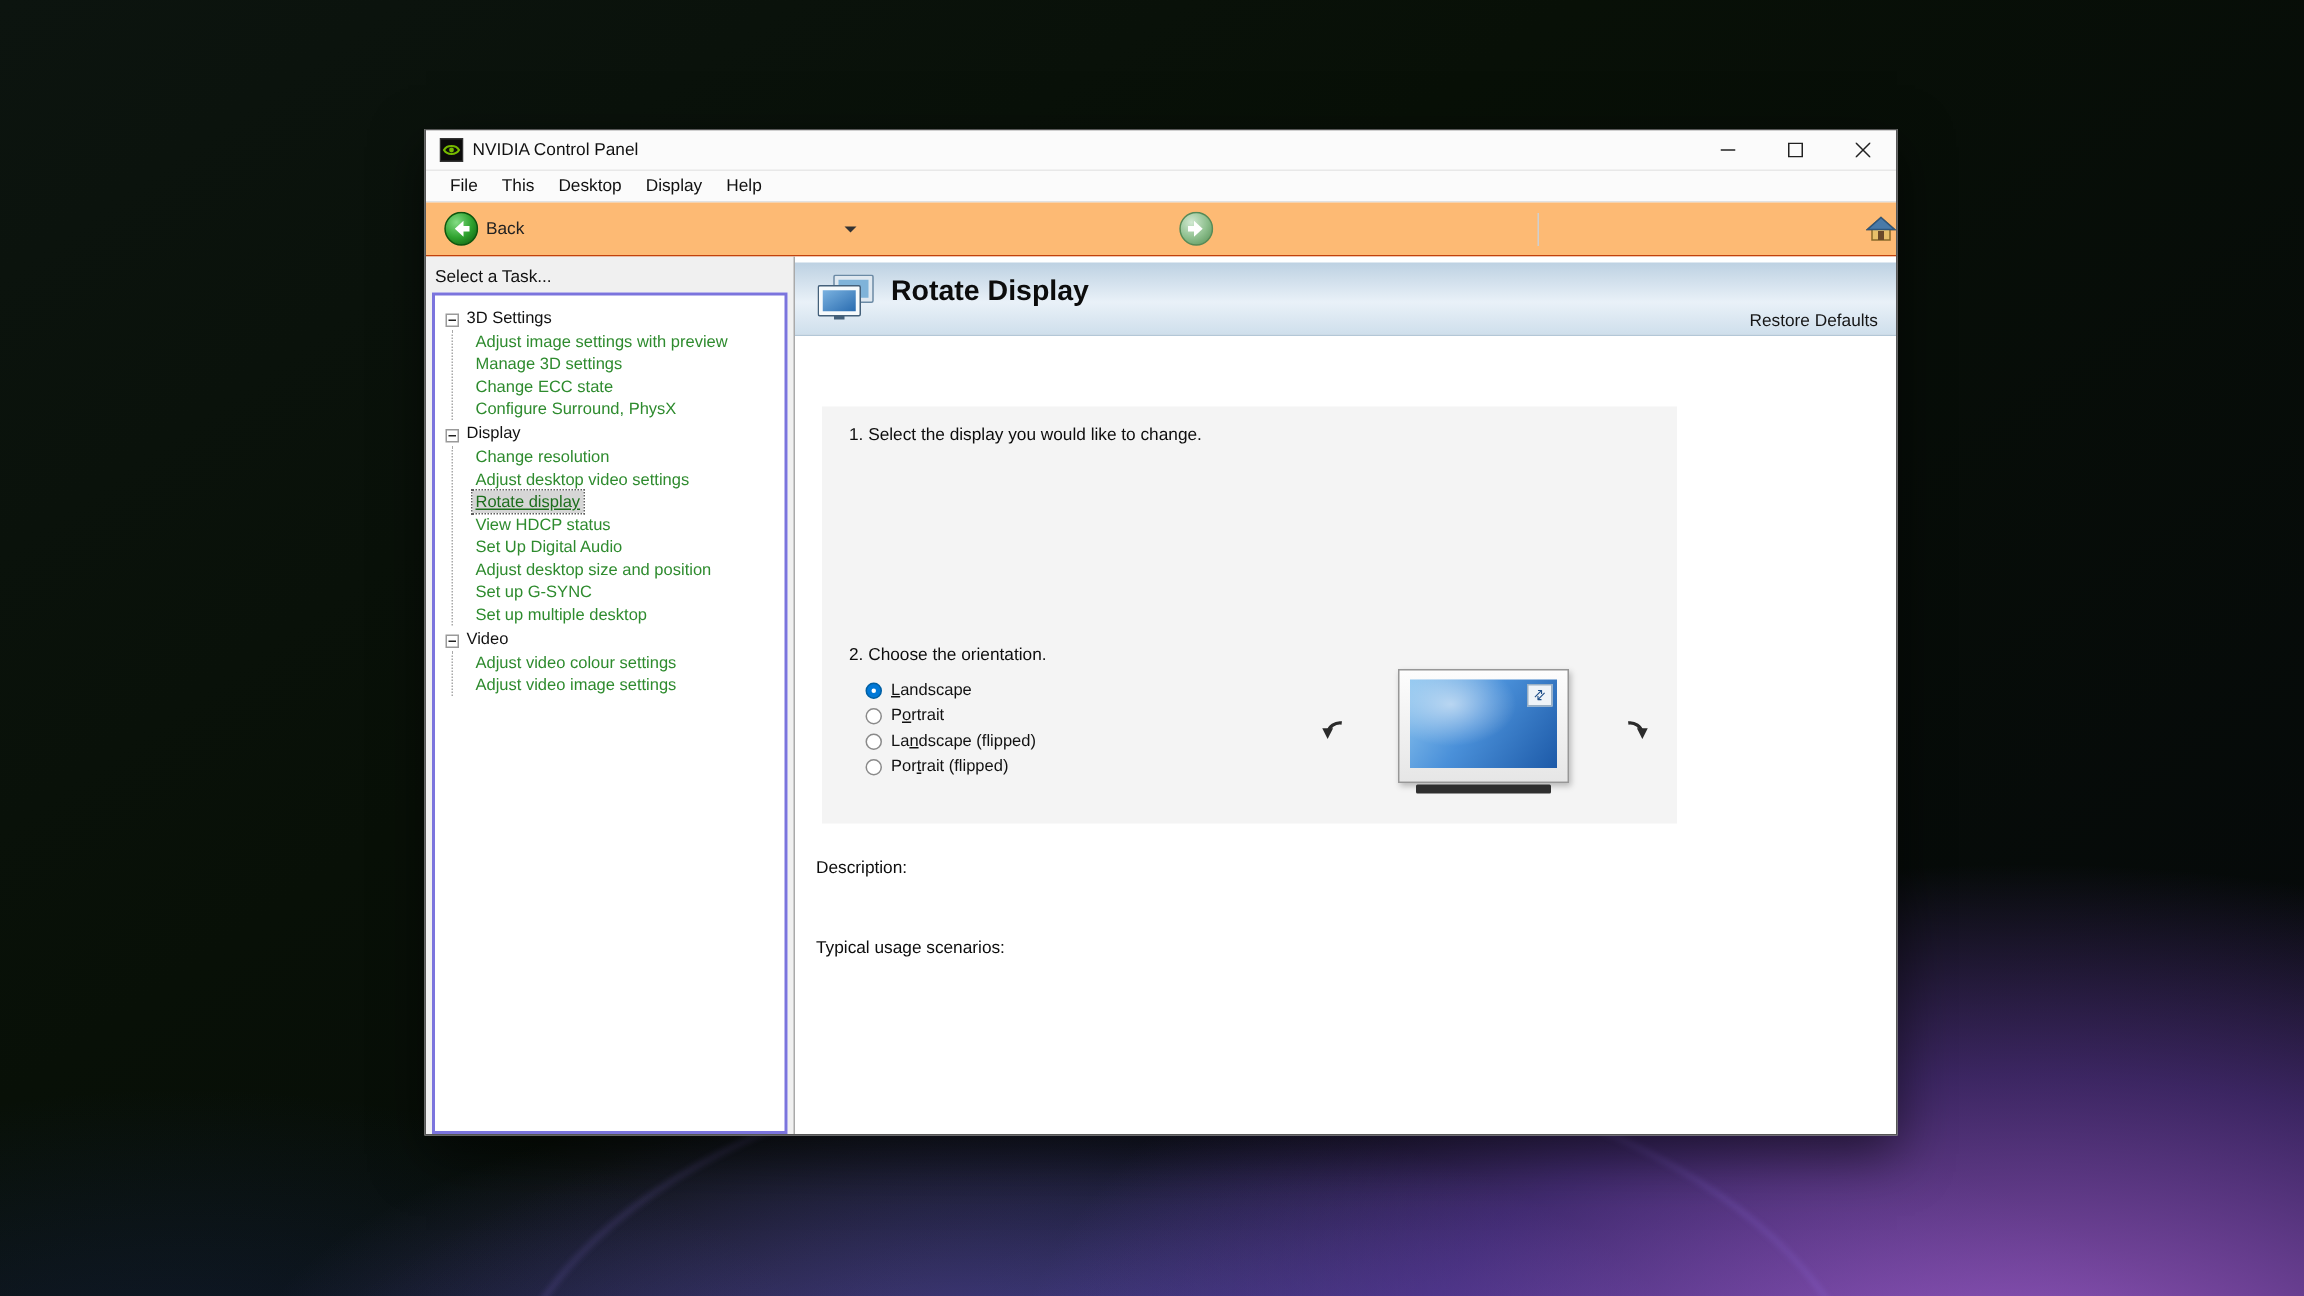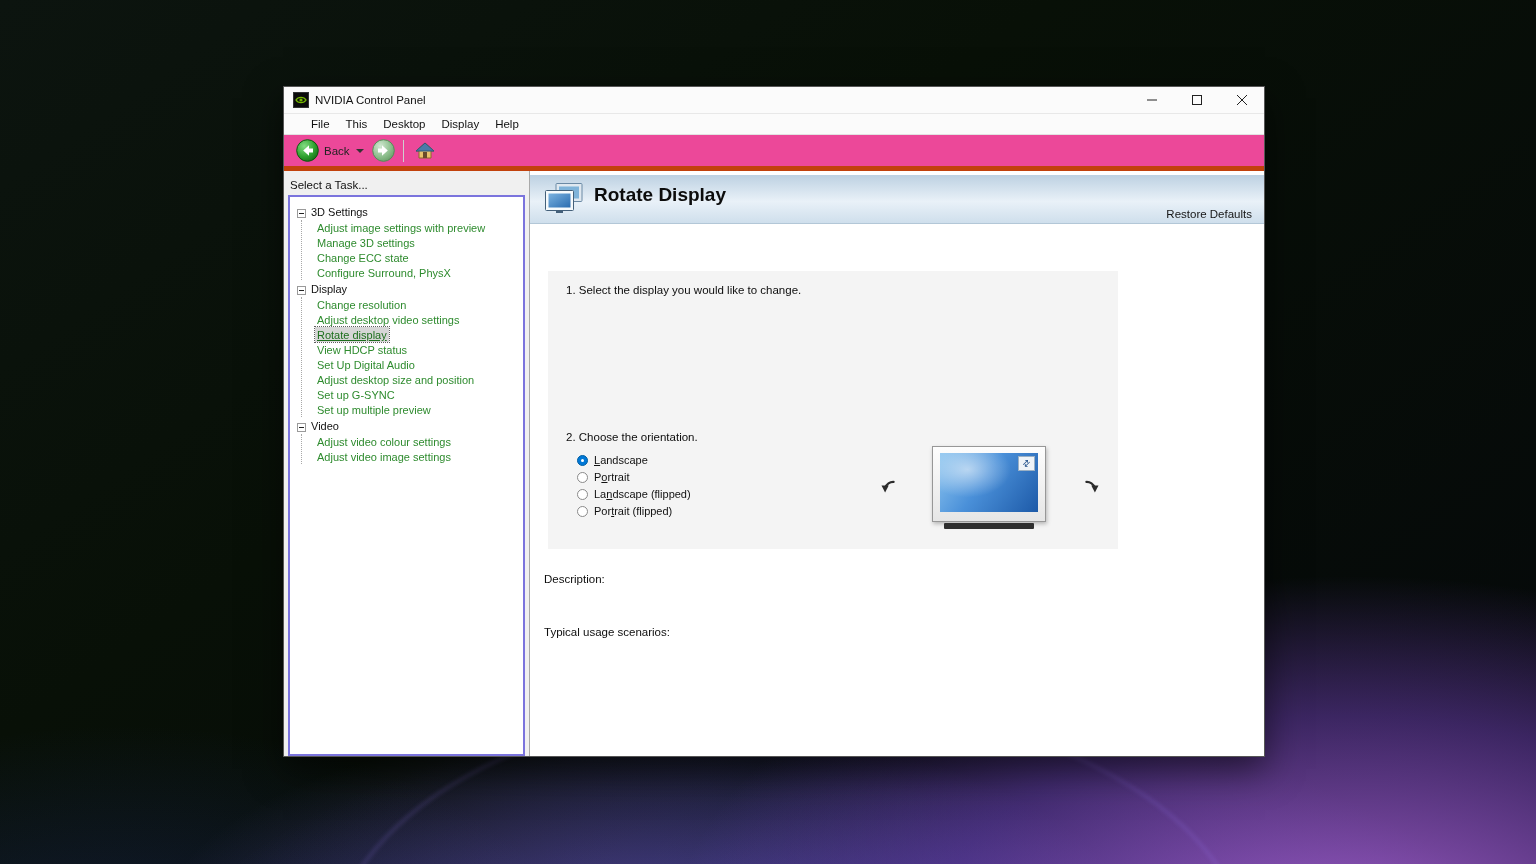--- a/index.html
+++ b/index.html
@@ -22,26 +22,26 @@
     background:#f0f0f0; border:1px solid #565656; box-shadow:0 12px 34px rgba(0,0,0,.55);
     display:flex; flex-direction:column; }
 
   .titlebar { height:27px; background:#fbfbfb; display:flex; align-items:center;
     border-bottom:1px solid #e8e8e8; flex:none; }
   .app-icon { margin-left:9px; display:flex; }
   .title-text { margin-left:6px; font-size:11.5px; color:#111; }
   .win-controls { margin-left:auto; display:flex; height:100%; }
   .win-btn { width:45px; display:flex; align-items:center; justify-content:center; background:transparent; border:none; }
 
-  .menubar { height:21px; background:#fbfbfb; display:flex; align-items:center; padding-left:19px;
+  .menubar { height:21px; background:#fbfbfb; display:flex; align-items:center; padding-left:8px;
     font-size:11.5px; color:#111; border-bottom:1px solid #e2e2e2; flex:none; }
   .menu-item { padding:2px 8px; }
 
-  .toolbar { height:36px; background:#ec4899; border-bottom:5px solid #c2410c;
-    display:flex; align-items:center; padding-left:12px; flex:none; }
+  .toolbar { height:36px; background:#fdba74; border-bottom:1px solid #c2410c;
+    display:flex; align-items:center; padding-left:12px; flex:none;justify-content:space-between; }
   .back-group { display:flex; align-items:center; }
   .back-label { font-size:11.5px; color:#222; margin-left:5px; }
   .chev { width:0; height:0; border-left:4px solid transparent; border-right:4px solid transparent;
     border-top:4px solid #333; margin:0 8px 0 6px; }
   .tsep { width:1px; height:22px; background:#cfcfcf; margin:0 11px 0 8px; }
 
   .body { flex:1; display:flex; min-height:0; }
 
   
   .sidebar { width:246px; flex:none; background:#f0f0f0; border-right:1px solid #a9a9a9;
@@ -217,21 +217,21 @@
             <span>Display</span>
           </div>
           <div class="group-items">
             <div class="titem">Change resolution</div>
             <div class="titem">Adjust desktop video settings</div>
             <div class="titem selected">Rotate display</div>
             <div class="titem">View HDCP status</div>
             <div class="titem">Set Up Digital Audio</div>
             <div class="titem">Adjust desktop size and position</div>
             <div class="titem">Set up G-SYNC</div>
-            <div class="titem">Set up multiple preview</div>
+            <div class="titem">Set up multiple desktop</div>
           </div>
 
           <div class="tgroup">
             <span class="exp"></span>
             <span>Video</span>
           </div>
           <div class="group-items">
             <div class="titem">Adjust video colour settings</div>
             <div class="titem">Adjust video image settings</div>
           </div>

